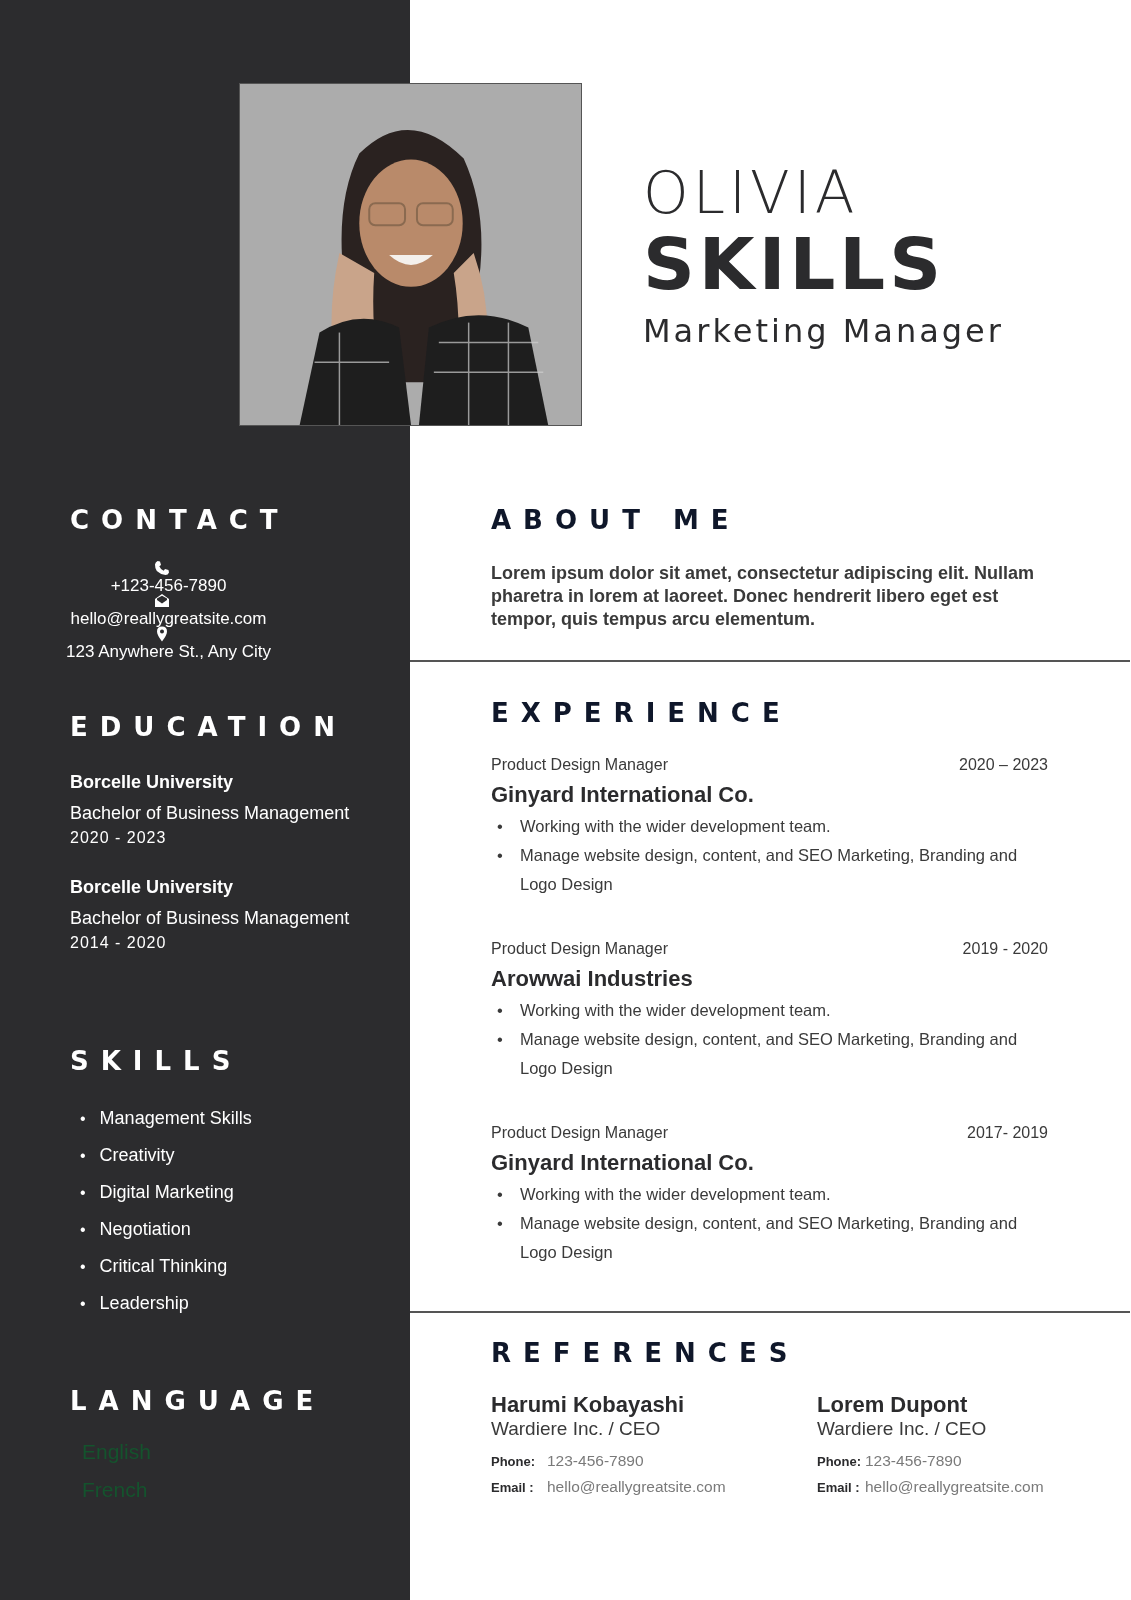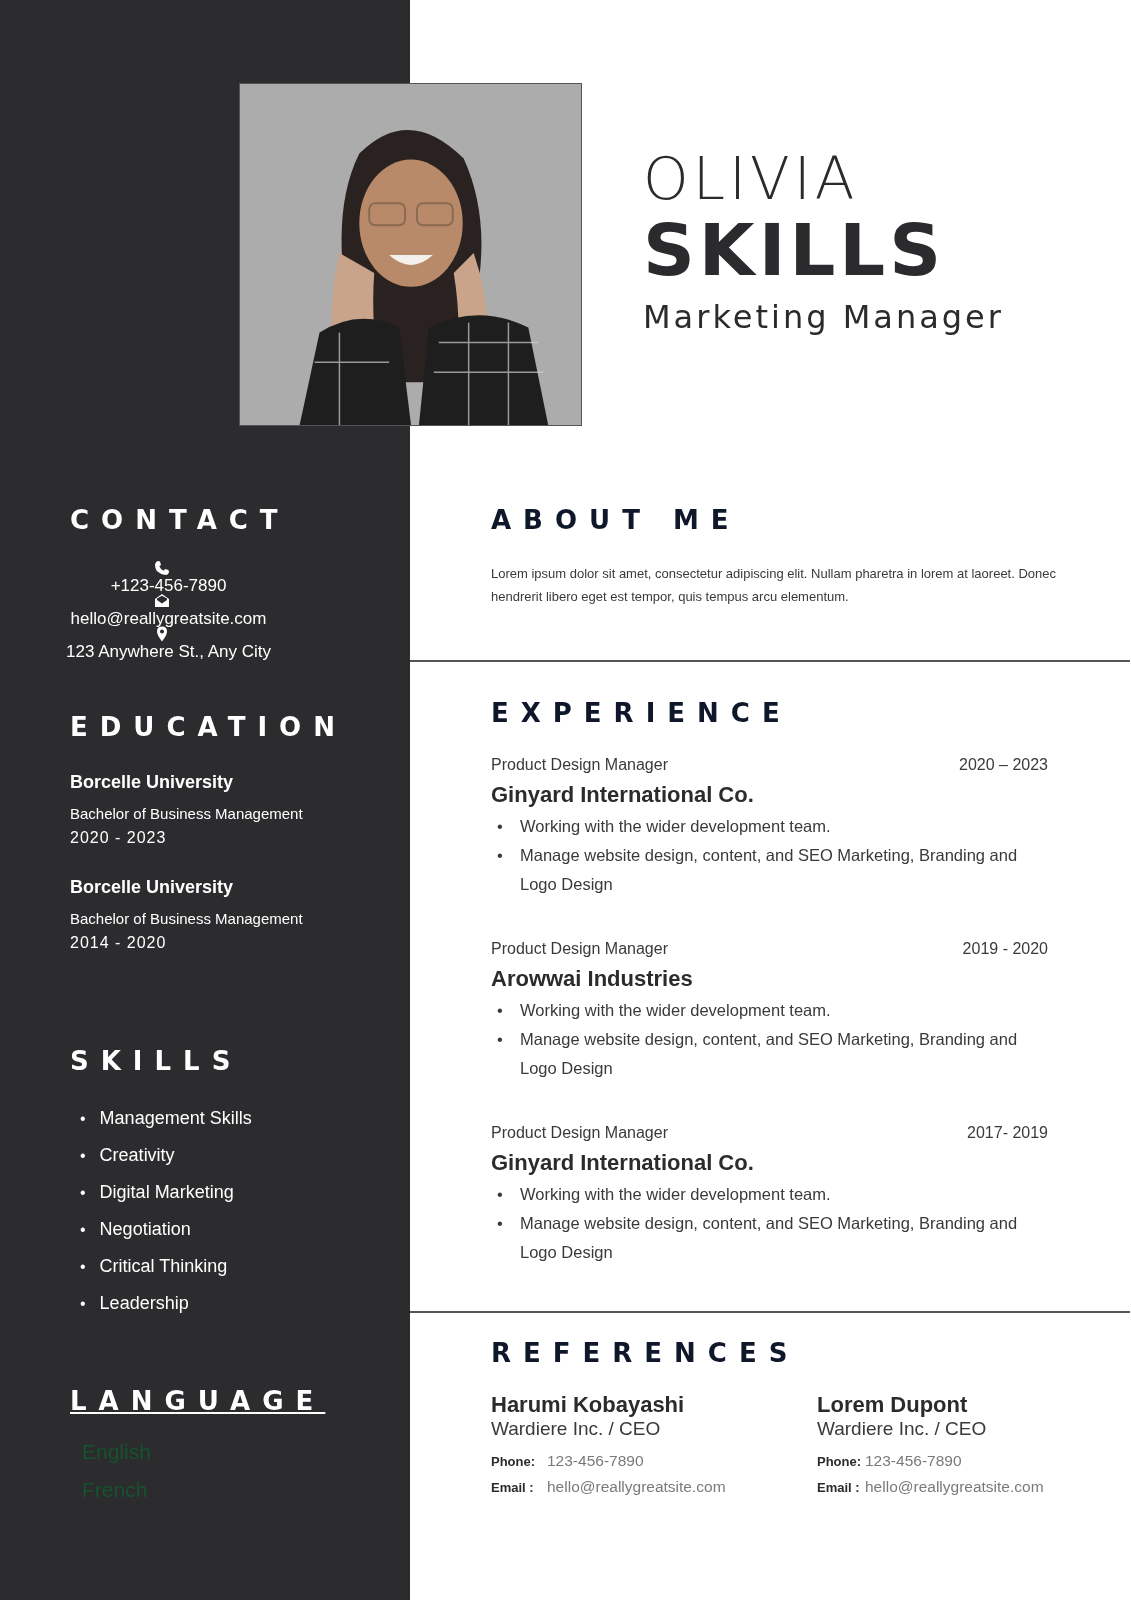--- a/index.html
+++ b/index.html
@@ -8,52 +8,52 @@
 
   .sidebar { position: absolute; left: 0; top: 0; width: 410px; height: 1600px; background: #2c2c2e; }
 
   .photo {
     position: absolute; left: 239px; top: 83px; width: 343px; height: 343px;
     background: linear-gradient(180deg, #a9a9a9 0%, #b3b3b3 60%, #a0a0a0 100%);
     border: 1px solid #555; overflow: hidden;
   }
   .photo svg { width: 100%; height: 100%; display: block; }
 
-  .name-block { position: absolute; left: 643px; top: 150px; }
+  .name-block { position: absolute; left: 643px; top: 164px; }
   .first-name { font-family: "DejaVu Sans", sans-serif; font-weight: 300; font-size: 58px; letter-spacing: 4px; color: #2b2b2d; line-height: 1; }
   .last-name { font-family: "DejaVu Sans", sans-serif; font-weight: 800; font-size: 72px; letter-spacing: 4px; color: #2b2b2d; line-height: 1; margin-top: 6px; }
   .job-title { font-family: "DejaVu Sans", sans-serif; font-size: 32px; letter-spacing: 3px; color: #2b2b2d; margin-top: 12px; }
 
   .side-heading {
     position: absolute; left: 70px; font-family: "DejaVu Sans", sans-serif; font-weight: bold;
     font-size: 26px; letter-spacing: 12px; color: #ffffff;
   }
   .main-heading {
     position: absolute; left: 491px; font-family: "DejaVu Sans", sans-serif; font-weight: bold;
     font-size: 26px; letter-spacing: 12px; color: #0f172a;
   }
 
   .contact-list { position: absolute; left: 66px; top: 560px; list-style: none; }
   .contact-list li { display: flex; align-items: center; height: 33px; color: #ffffff; font-size: 17px; flex-direction: column; }
   .contact-list .ico { width: 16px; height: 18px; margin-right: 13px; display: inline-flex; align-items: center; justify-content: center; }
   .contact-list svg { width: 16px; height: 16px; fill: #ffffff; }
 
   .edu { position: absolute; left: 70px; color: #ffffff; }
   .edu .school { font-weight: bold; font-size: 18px; margin-bottom: 8px; }
-  .edu .degree { font-size: 15px; line-height: 25px; }
+  .edu .degree { font-size: 18px; line-height: 25px; }
   .edu .years { font-size: 16px; letter-spacing: 1px; line-height: 24px; }
 
   .skills { position: absolute; left: 80px; top: 1100px; list-style: none; color: #ffffff; }
   .skills li { font-size: 18px; height: 37px; display: flex; align-items: center; }
   .skills li::before { content: "\2022"; margin-right: 14px; font-size: 16px; }
 
   .langs { position: absolute; left: 82px; top: 1440px; list-style: none; color: #14532d; }
   .langs li { font-size: 21px; height: 38px; }
 
-  .about-text { position: absolute; left: 491px; top: 562px; width: 570px; font-size: 13px; line-height: 23px; color: #3a3a3a; }
+  .about-text { position: absolute; left: 491px; top: 562px; width: 570px; font-size: 18px; line-height: 23px; color: #3a3a3a; font-weight: bold; }
 
   .divider { position: absolute; left: 410px; width: 720px; height: 2px; background: #555555; }
 
   .job { position: absolute; left: 491px; width: 557px; }
   .job .row { display: flex; justify-content: space-between; font-size: 16px; color: #3a3a3a; }
   .job .company { font-size: 22px; color: #2b2b2d; margin-top: 8px; font-weight: 600; }
   .job ul { list-style: none; margin-top: 4px; }
   .job li { position: relative; padding-left: 29px; font-size: 16.5px; line-height: 29px; color: #3a3a3a; }
   .job li::before { content: "\2022"; position: absolute; left: 6px; top: 0; }
 
@@ -141,21 +141,21 @@
 <div class="side-heading" style="top:1046px;">SKILLS</div>
 <ul class="skills">
   <li>Management Skills</li>
   <li>Creativity</li>
   <li>Digital Marketing</li>
   <li>Negotiation</li>
   <li>Critical Thinking</li>
   <li>Leadership</li>
 </ul>
 
-<div class="side-heading" style="top:1386px;text-decoration:underline;">LANGUAGE</div>
+<div class="side-heading" style="top:1386px;">LANGUAGE</div>
 <ul class="langs">
   <li>English</li>
   <li>French</li>
 </ul>
 
 <div class="main-heading" style="top:505px;">ABOUT ME</div>
 <div class="about-text">Lorem ipsum dolor sit amet, consectetur adipiscing elit. Nullam pharetra in lorem at laoreet. Donec hendrerit libero eget est tempor, quis tempus arcu elementum.</div>
 
 <div class="divider" style="top:660px;"></div>
 

